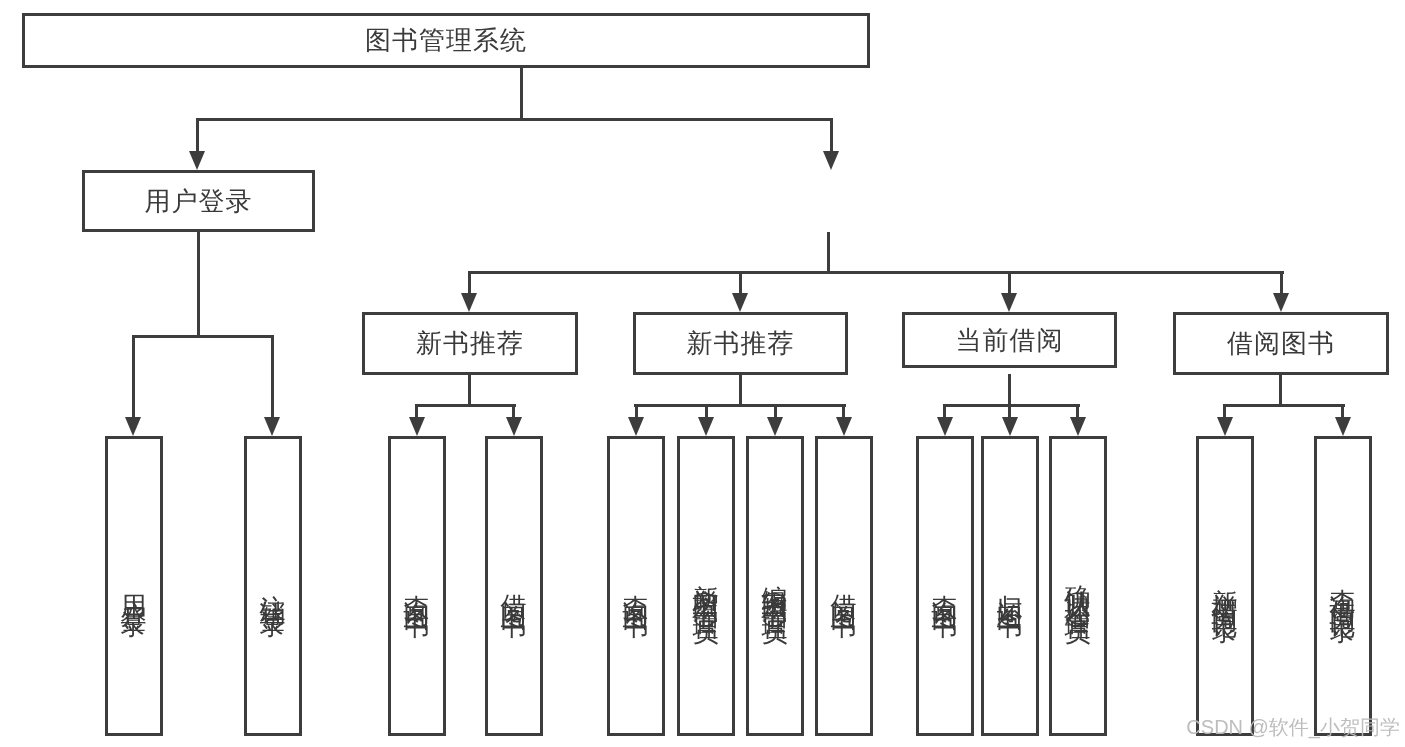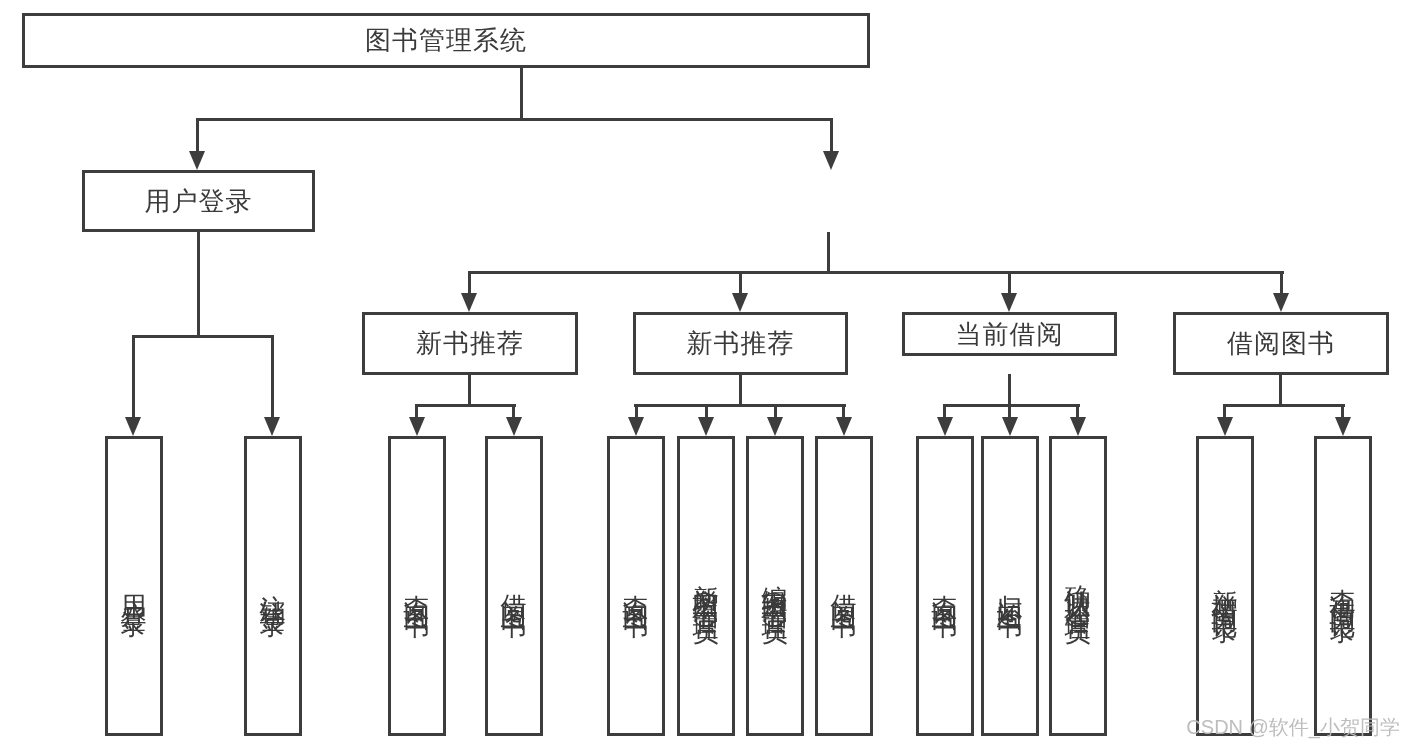--- a/index.html
+++ b/index.html
@@ -71,21 +71,21 @@
   <div class="ar" style="left:461px;top:293px;"></div>
   <div class="vl" style="left:739px;top:274px;height:21px;"></div>
   <div class="ar" style="left:732px;top:293px;"></div>
   <div class="vl" style="left:1008px;top:274px;height:21px;"></div>
   <div class="ar" style="left:1001px;top:293px;"></div>
   <div class="vl" style="left:1280px;top:274px;height:21px;"></div>
   <div class="ar" style="left:1273px;top:293px;"></div>
 
   <div class="hbox" style="left:362px;top:312px;width:216px;height:63px;">新书推荐</div>
   <div class="hbox" style="left:633px;top:312px;width:215px;height:63px;">新书推荐</div>
-  <div class="hbox" style="left:902px;top:312px;width:215px;height:44px;">当前借阅</div>
+  <div class="hbox" style="left:902px;top:312px;width:215px;height:56px;">当前借阅</div>
   <div class="hbox" style="left:1173px;top:312px;width:216px;height:63px;">借阅图书</div>
 
   <div class="vl" style="left:468px;top:374px;height:33px;"></div>
   <div class="hl" style="left:415px;top:404px;width:101px;"></div>
   <div class="vl" style="left:415px;top:407px;height:11px;"></div>
   <div class="ar" style="left:409px;top:417px;"></div>
   <div class="vl" style="left:512px;top:407px;height:11px;"></div>
   <div class="ar" style="left:506px;top:417px;"></div>
 
   <div class="vl" style="left:739px;top:374px;height:33px;"></div>

